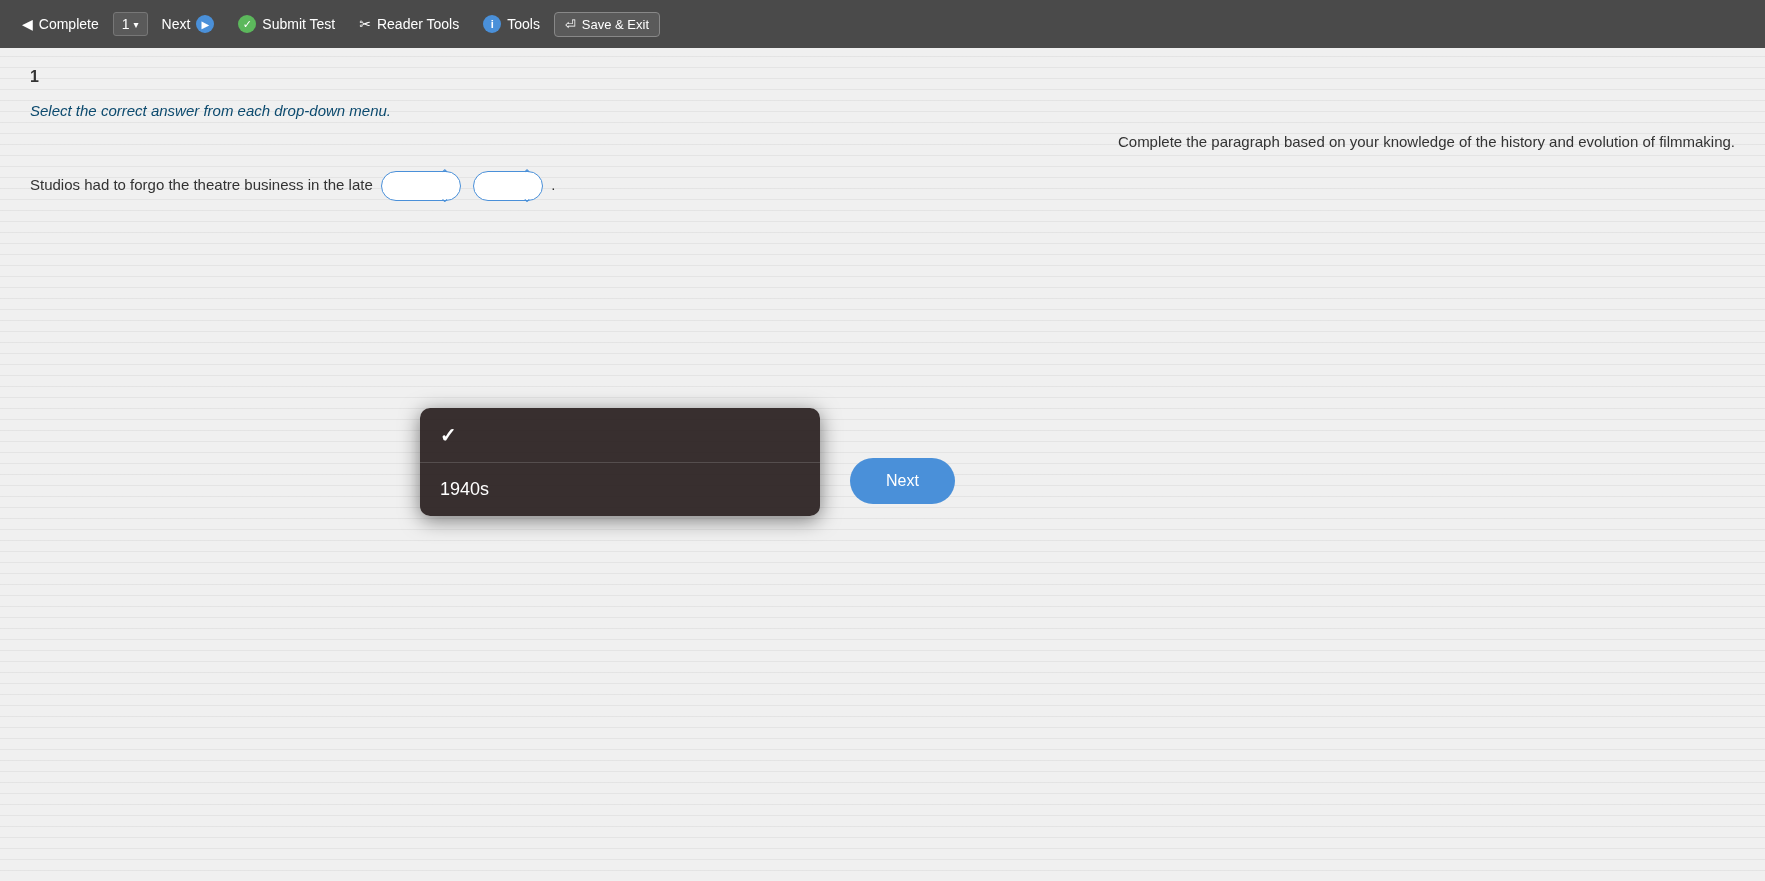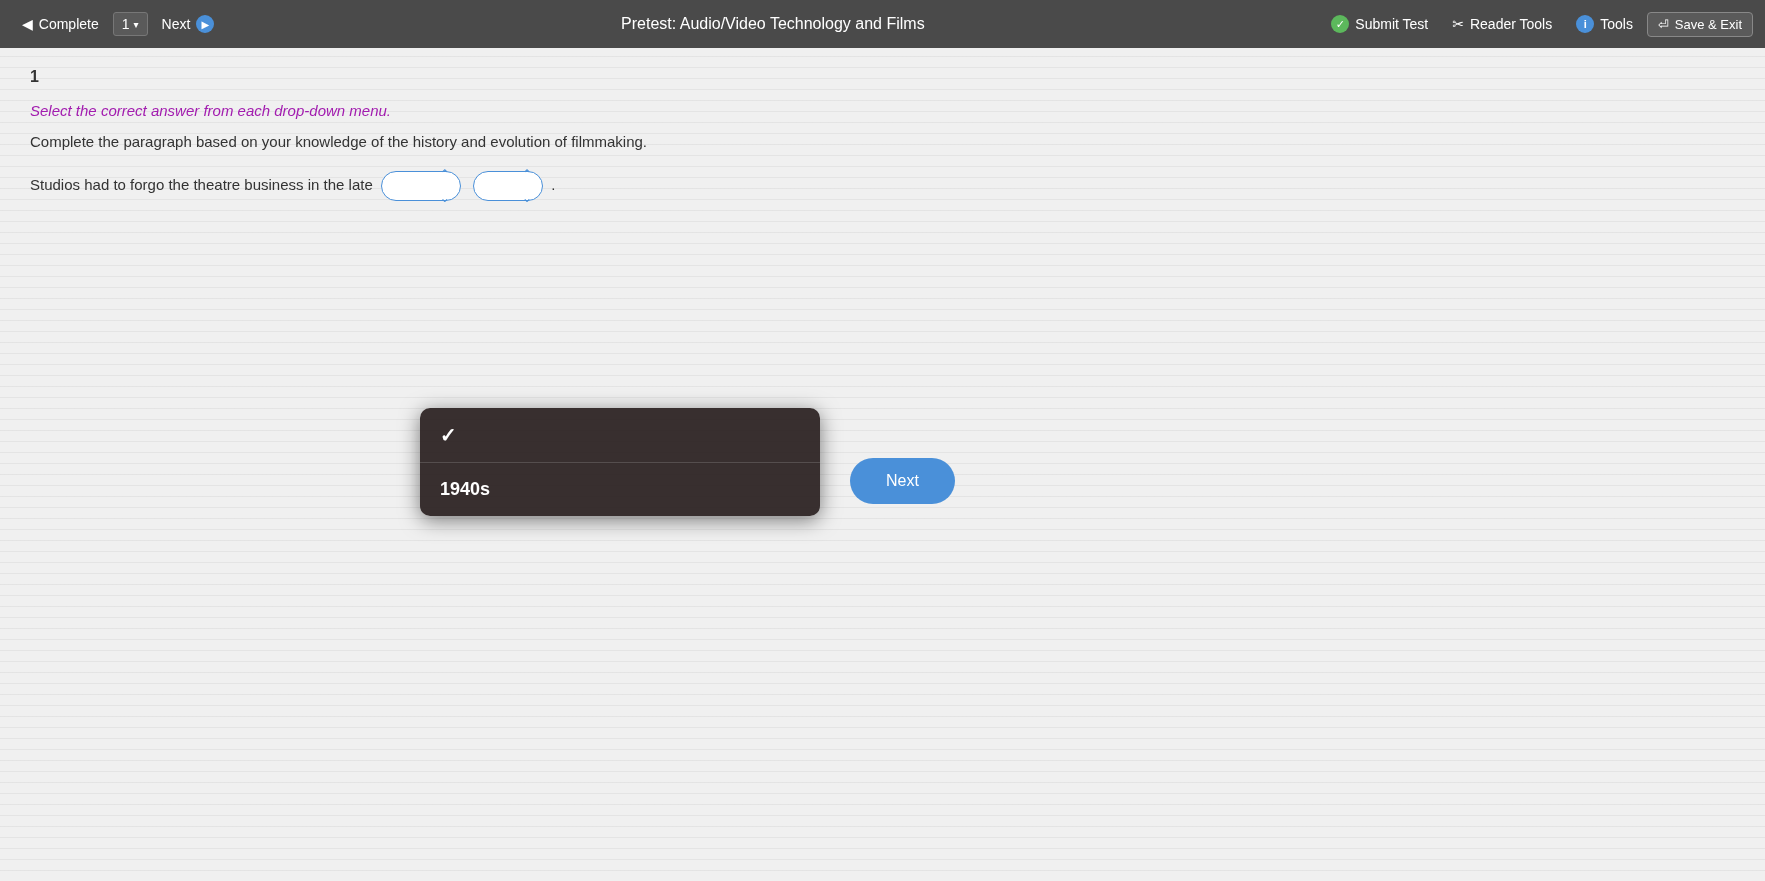--- a/index.html
+++ b/index.html
@@ -65,29 +65,30 @@
 
     .question-number {
       font-size: 16px;
       font-weight: bold;
       color: #333;
       margin-bottom: 16px;
     }
 
     .instruction-text {
       font-size: 15px;
-      color: #a21caf;
+      color: #0c4a6e;
       margin-bottom: 14px;
       font-style: italic;
     }
 
     .paragraph-prompt {
       font-size: 15px;
       color: #333;
       margin-bottom: 20px;
+      text-align: right;
     }
 
     .sentence-block {
       font-size: 15px;
       color: #333;
       line-height: 2;
       margin-bottom: 10px;
     }
 
     .inline-dropdown {
@@ -139,21 +140,20 @@
     }
 
     .dropdown-option {
       display: flex;
       align-items: center;
       padding: 16px 20px;
       color: #ffffff;
       font-size: 18px;
       border-bottom: 1px solid rgba(255,255,255,0.15);
       cursor: pointer;
-      font-weight: bold;
     }
 
     .dropdown-option:last-child {
       border-bottom: none;
     }
 
     
     .next-button {
       position: absolute;
       top: 390px;
@@ -216,21 +216,20 @@
   <div class="nav-question-num">
     <span>1</span>
     <span style="font-size:10px;">▾</span>
   </div>
 
   <div class="nav-item">
     <span>Next</span>
     <span style="width:18px;height:18px;background:#4a90d9;border-radius:50%;display:inline-flex;align-items:center;justify-content:center;font-size:10px;">▶</span>
   </div>
 
-  <div class="nav-title">Pretest: Audio/Video Technology and Films</div>
 
   <div class="nav-item">
     <span style="width:18px;height:18px;background:#5cb85c;border-radius:50%;display:inline-flex;align-items:center;justify-content:center;font-size:11px;color:white;">✓</span>
     <span>Submit Test</span>
   </div>
 
   <div class="nav-item">
     <span style="font-size:14px;">✂</span>
     <span>Reader Tools</span>
   </div>

